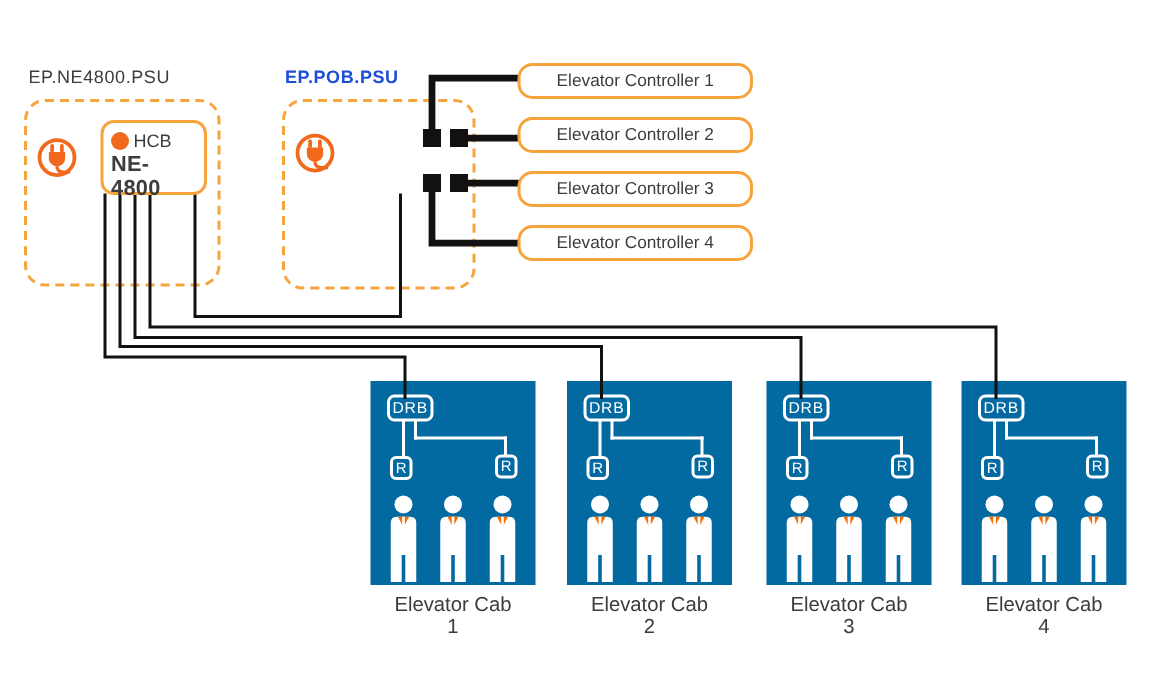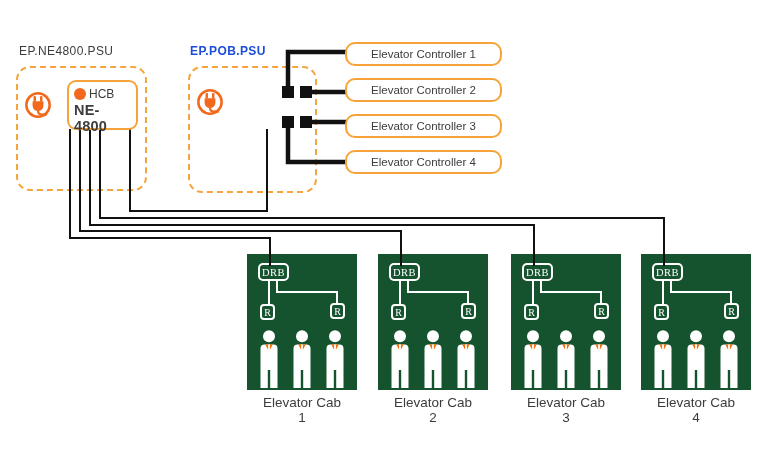--- a/index.html
+++ b/index.html
@@ -21,21 +21,21 @@
   
   .sq{width:12px;height:12px;background:#111;z-index:7;}
   
   .ctrl{width:157px;height:24px;background:#fff;border:2px solid #F7A33C;border-radius:10px;
         display:flex;align-items:center;justify-content:center;font-size:11.5px;z-index:6;
         box-sizing:border-box;}
   
   .wires{z-index:5;left:0;top:0;pointer-events:none;}
   
   .cab{width:110px;z-index:1;}
-  .cab-body{position:relative;width:110px;height:136px;background:#14532d;font-family:Liberation Serif, serif;}
+  .cab-body{position:relative;width:110px;height:136px;background:#0369a1;}
   .drb{position:absolute;left:11px;top:9px;width:31px;height:18px;border:2px solid #fff;
        border-radius:5px;display:flex;align-items:center;justify-content:center;
        color:#fff;font-size:10.5px;letter-spacing:.5px;box-sizing:border-box;}
   .rbox{position:absolute;width:15px;height:16px;border:2px solid #fff;border-radius:4px;
         display:flex;align-items:center;justify-content:center;color:#fff;font-size:10px;
         box-sizing:border-box;}
   .r-left{left:13px;top:50px;}
   .r-right{left:83px;top:49px;}
   .wline{position:absolute;background:#fff;}
   .persons{position:absolute;left:0;top:76px;width:110px;display:flex;justify-content:center;gap:9px;}

